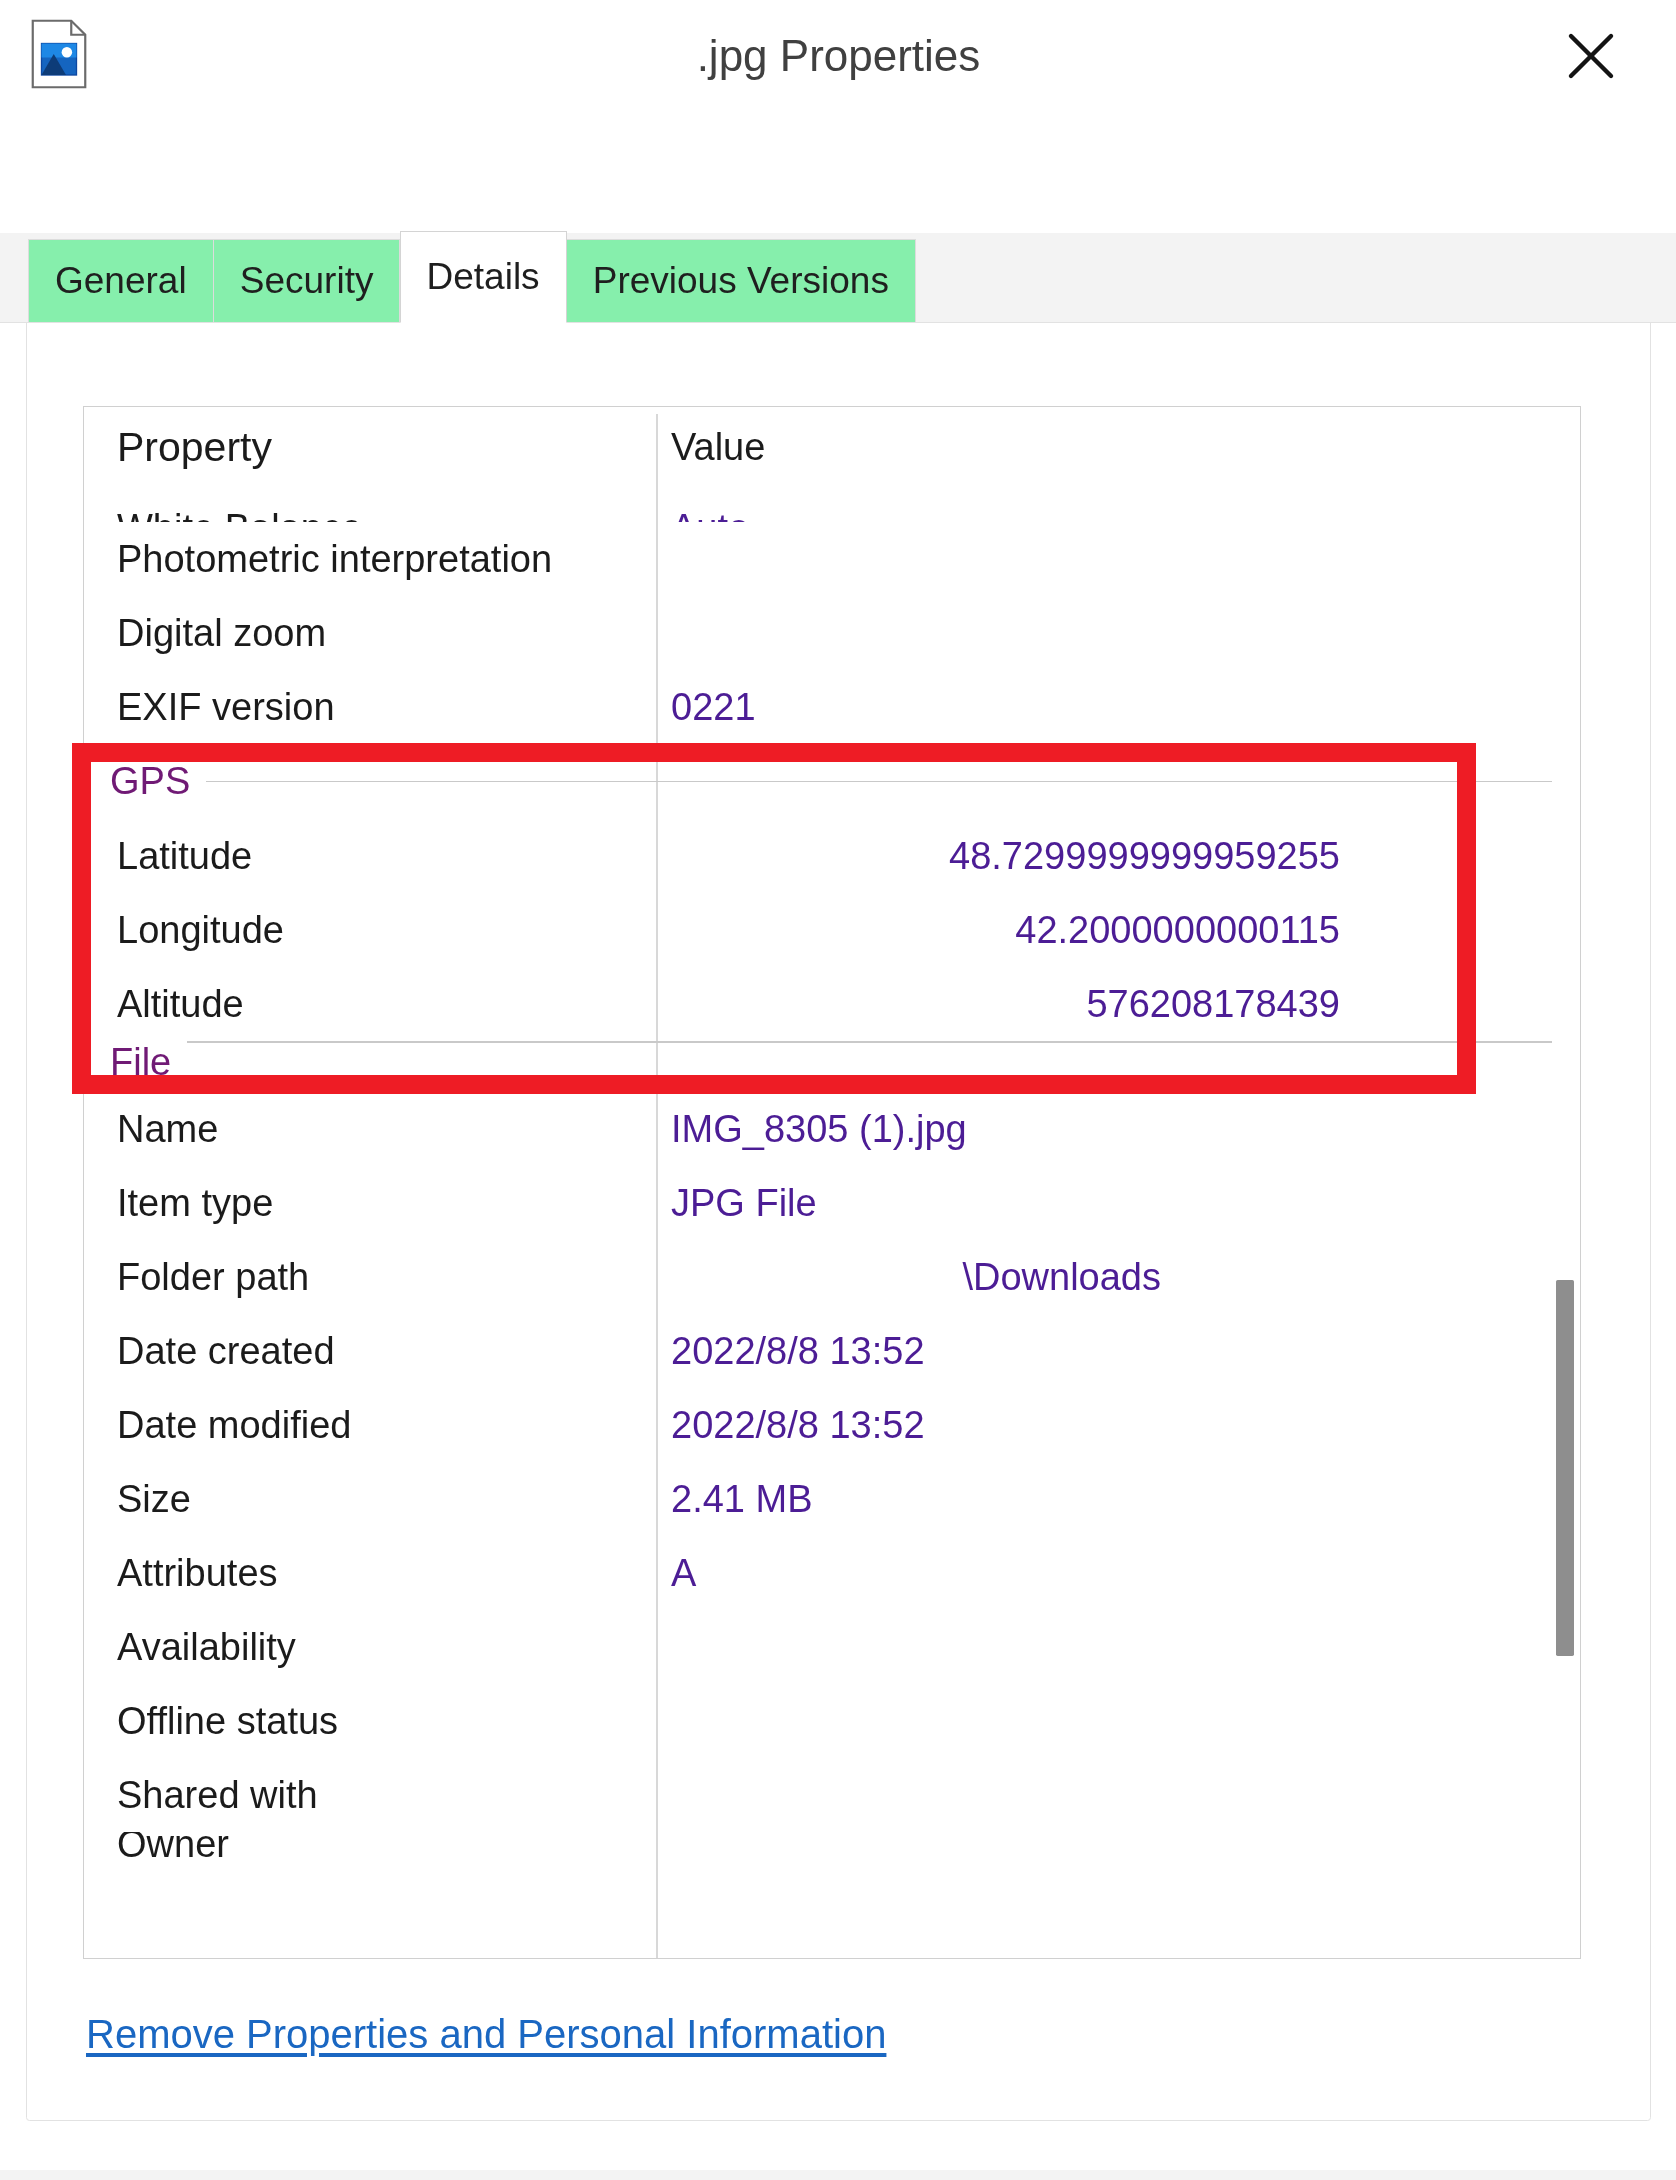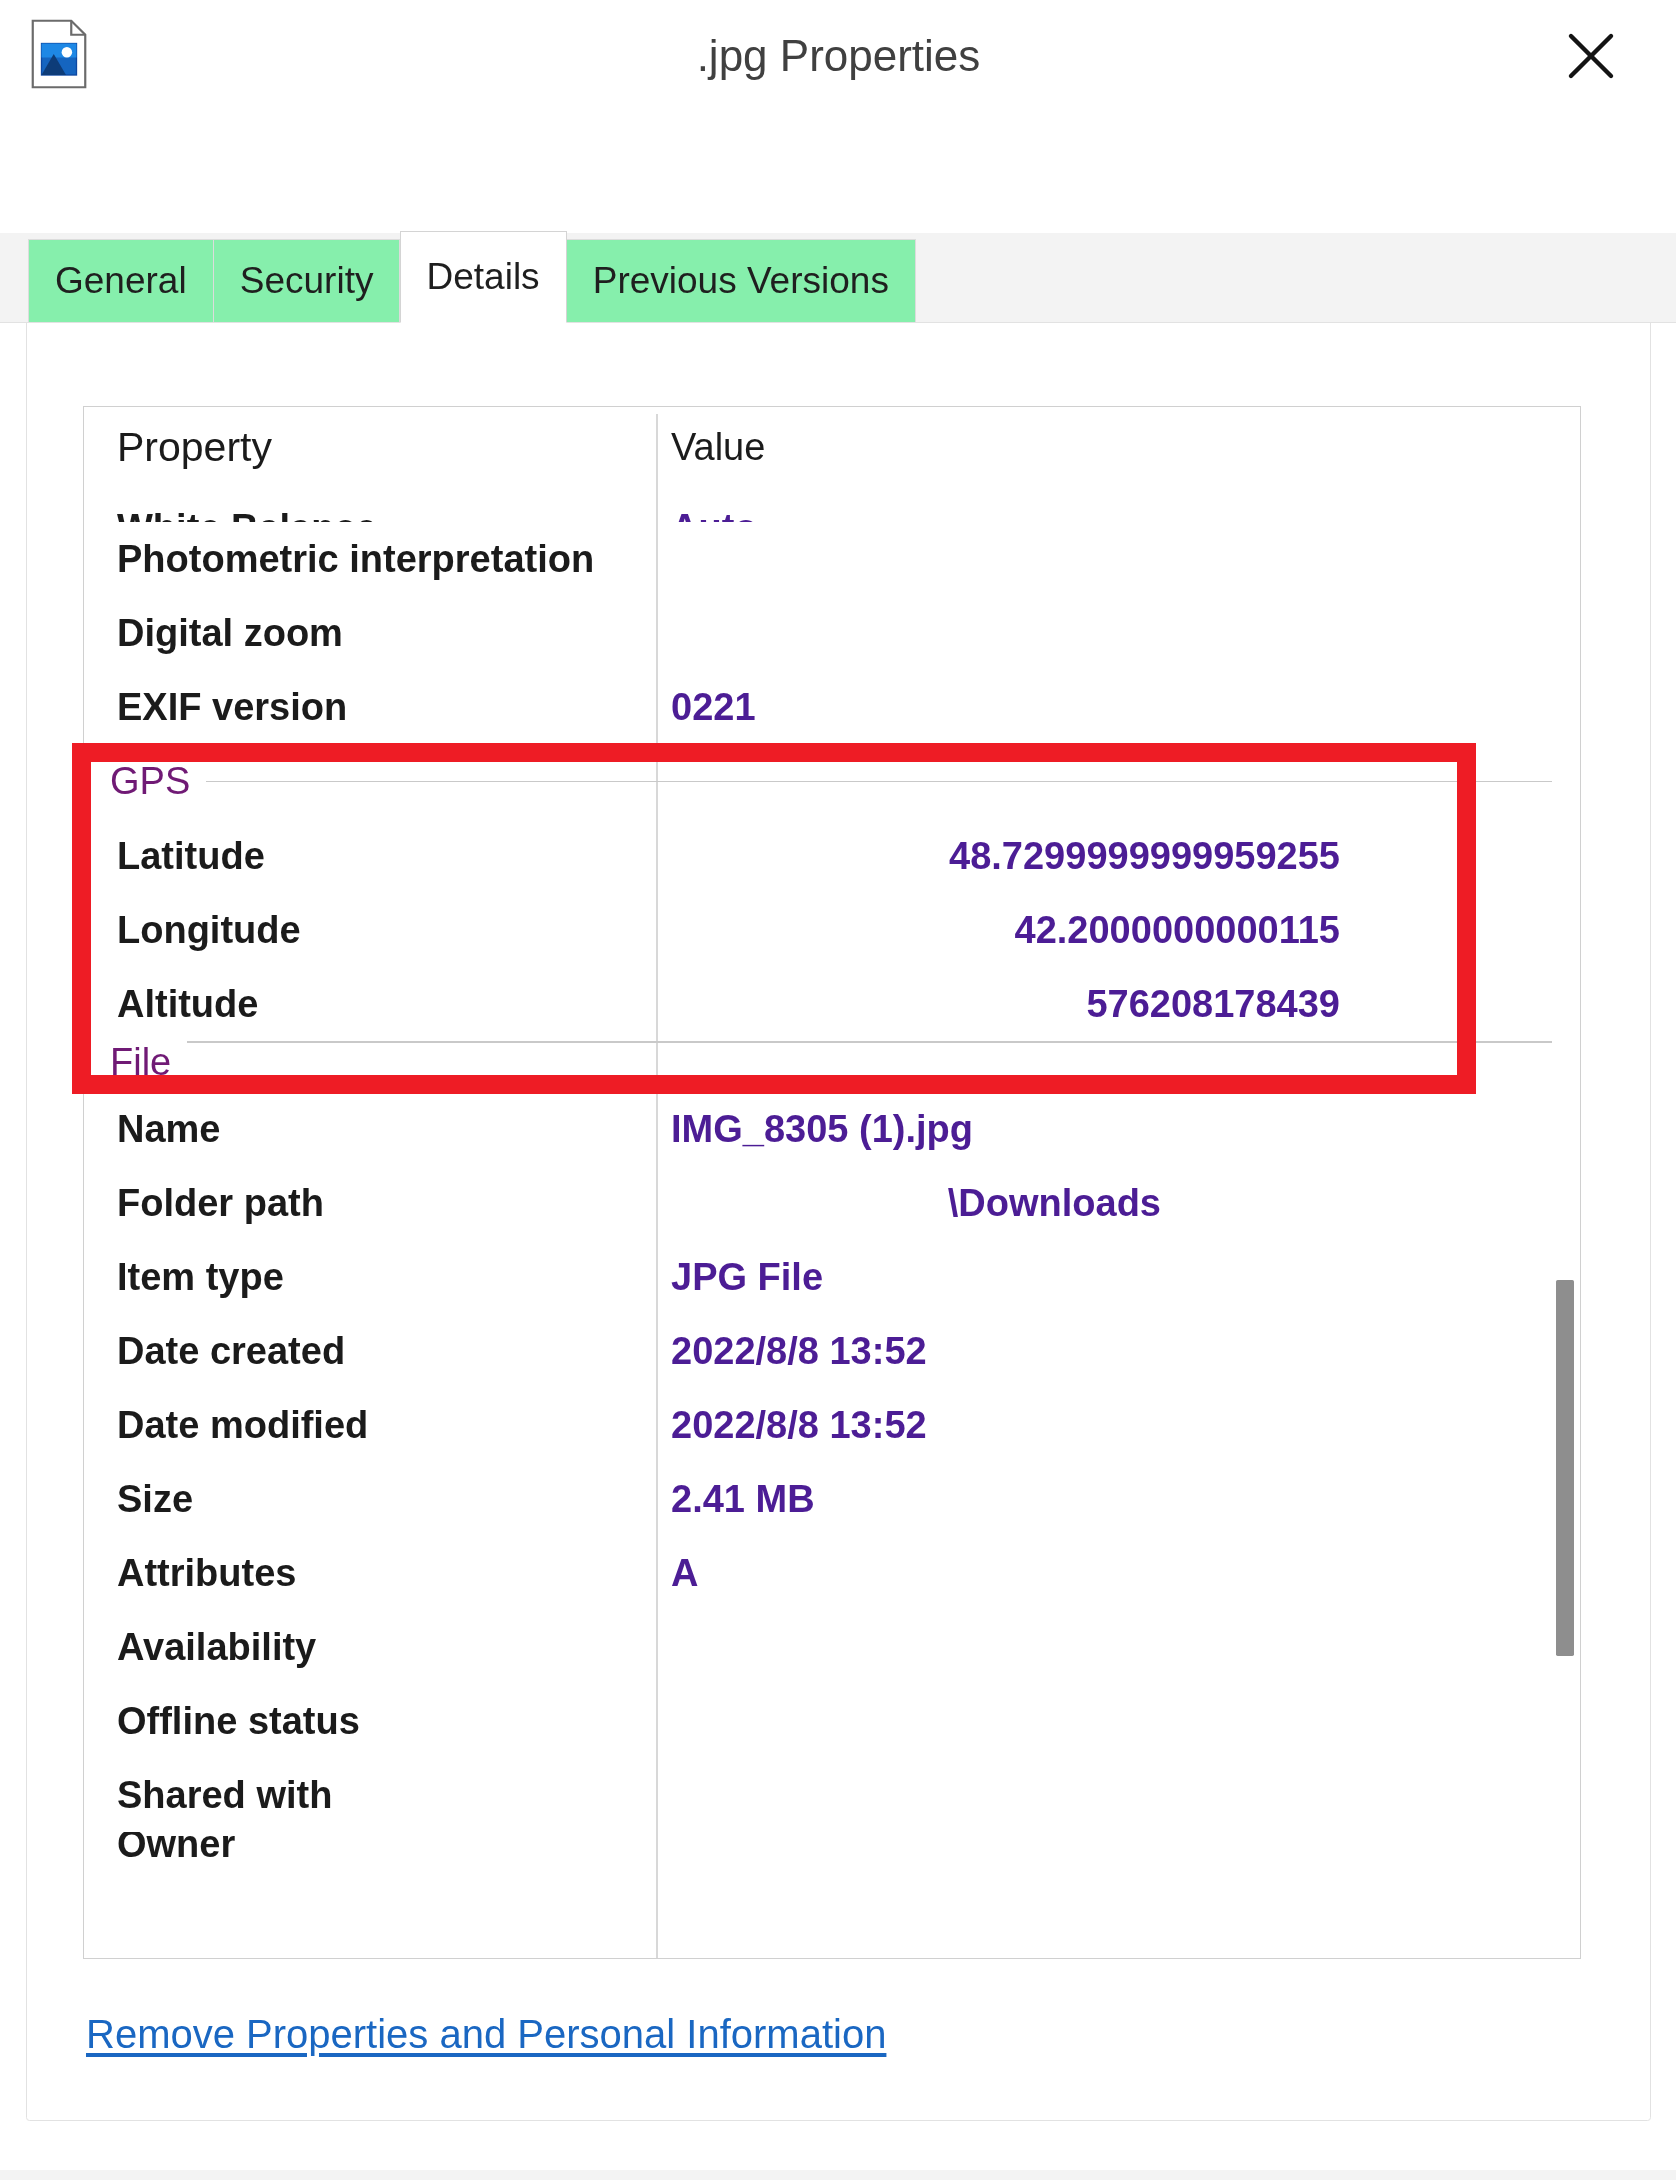--- a/index.html
+++ b/index.html
@@ -142,21 +142,20 @@
   }
 
   .rows {
     position: relative;
   }
   .row {
     position: relative;
     height: 74px;
     display: flex;
     align-items: center;
-    font-weight: bold;
   }
   .row .prop {
     position: absolute;
     left: 33px;
     font-size: 38px;
     color: #1b1b1b;
     white-space: nowrap;
   }
   .row .val {
     position: absolute;
@@ -377,27 +376,27 @@
         <span class="g-label">File</span>
         <span class="g-rule"></span>
       </div>
 
       <div class="row">
         <span class="prop">Name</span>
         <span class="val">IMG_8305 (1).jpg</span>
       </div>
 
       <div class="row">
+        <span class="prop">Item type</span>
+        <span class="val">JPG File</span>
+      </div>
+
+      <div class="row">
         <span class="prop">Folder path</span>
         <span class="val indent">\Downloads</span>
-      </div>
-
-      <div class="row">
-        <span class="prop">Item type</span>
-        <span class="val">JPG File</span>
       </div>
 
       <div class="row">
         <span class="prop">Date created</span>
         <span class="val">2022/8/8 13:52</span>
       </div>
 
       <div class="row">
         <span class="prop">Date modified</span>
         <span class="val">2022/8/8 13:52</span>

